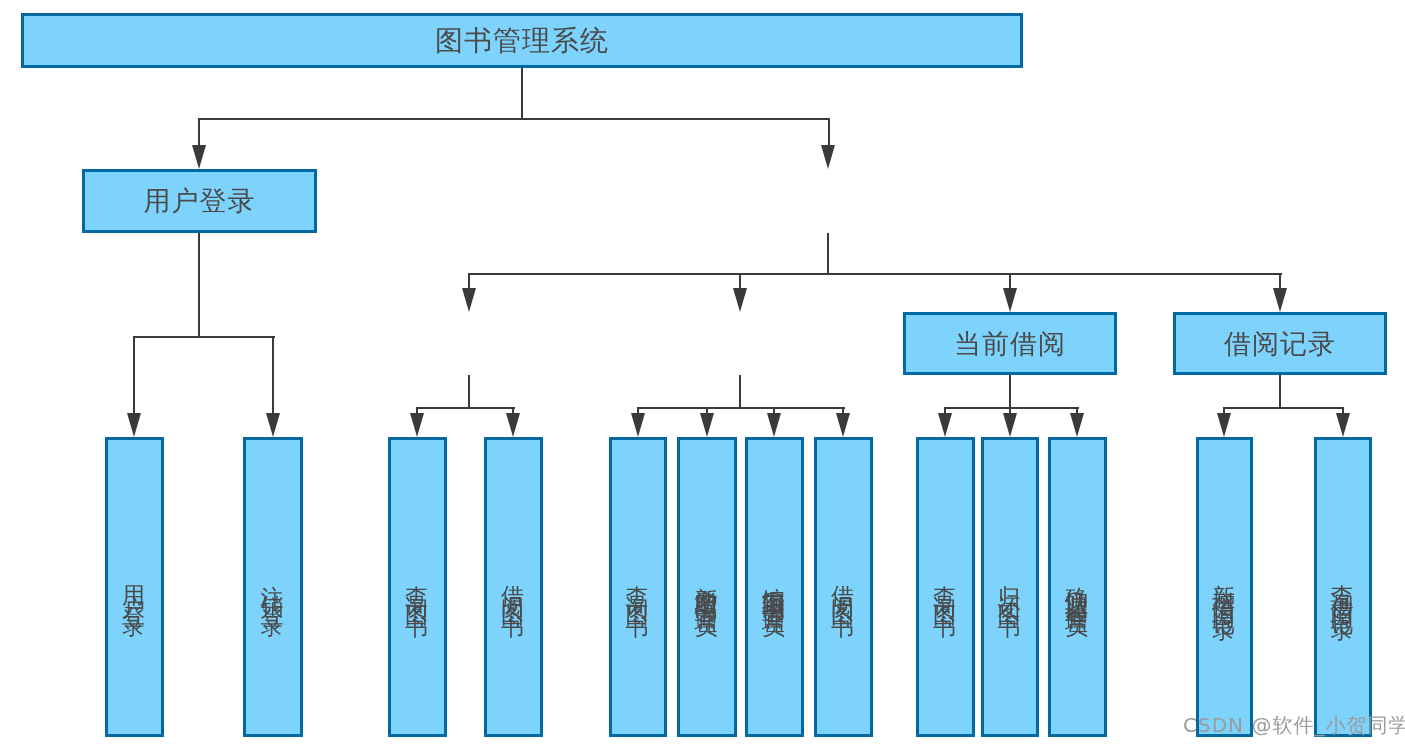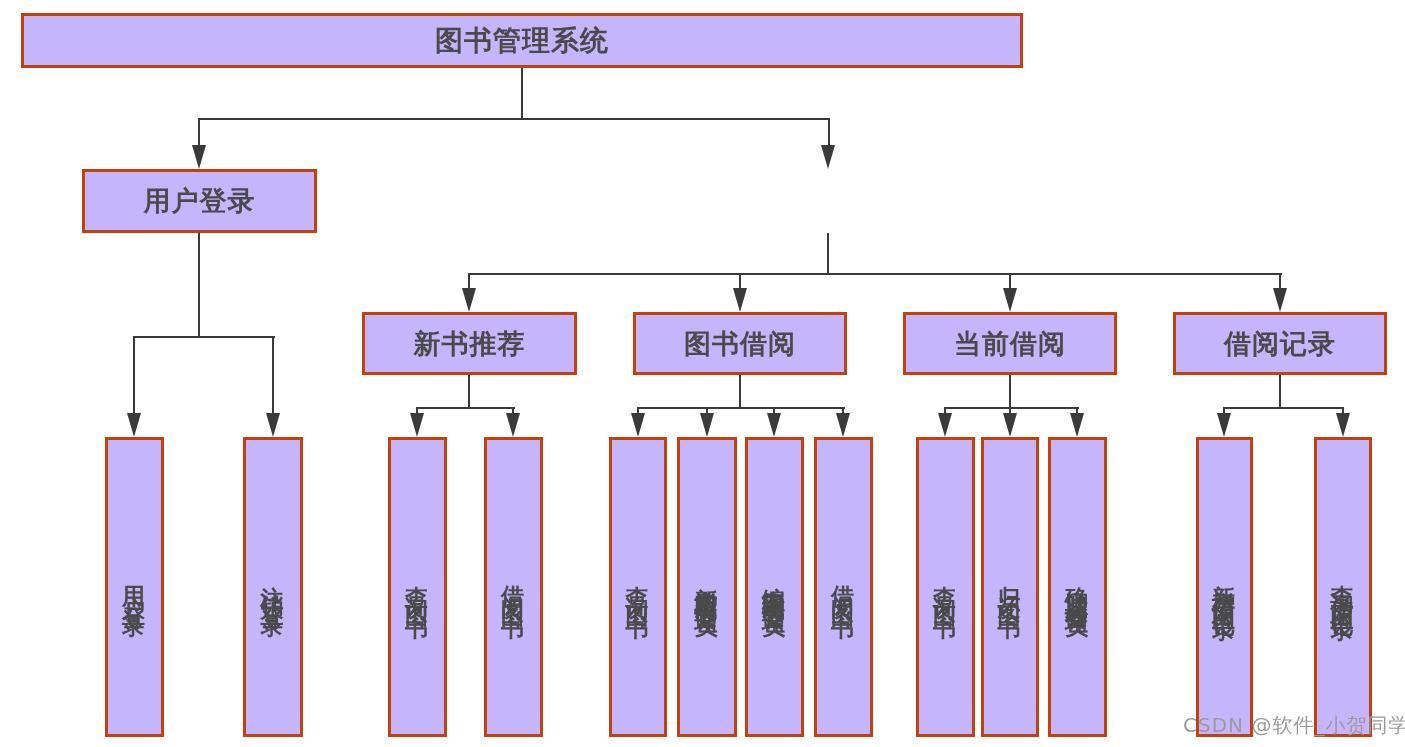--- a/index.html
+++ b/index.html
@@ -1,22 +1,22 @@
 <!DOCTYPE html>
 <html><head>
 <meta charset="utf-8">
 <style>
   html,body{margin:0;padding:0;background:#fff;}
   .canvas{
     position:relative;width:1405px;height:747px;background:#ffffff;overflow:hidden;
     font-family:"DejaVu Sans","Liberation Sans",sans-serif;color:#4a4a4a;
   }
   .box{
-    position:absolute;box-sizing:border-box;border:3px solid #c2410c;background:#c4b5fd;
-    display:flex;align-items:center;justify-content:center;z-index:2;font-weight:bold;
+    position:absolute;box-sizing:border-box;border:3px solid #0369a1;background:#7dd3fc;
+    display:flex;align-items:center;justify-content:center;z-index:2;
   }
   .title{font-size:28px;letter-spacing:1px;}
   .lvl{font-size:27px;letter-spacing:1px;}
   .leaf{writing-mode:vertical-rl;text-orientation:mixed;font-size:23px;}
   .ls-wide{letter-spacing:10px;}
   .ls-mid{letter-spacing:7px;}
   .ls-tight{letter-spacing:4px;}
   .vl{position:absolute;width:2px;background:#3a3a3a;z-index:1;}
   .hl{position:absolute;height:2px;background:#3a3a3a;z-index:1;}
   .ar{
@@ -55,22 +55,20 @@
   <div class="hl" style="left:468px;top:273px;width:814px"></div>
   <div class="vl" style="left:468px;top:273px;height:17px"></div>
   <div class="ar" style="left:462px;top:288px"></div>
   <div class="vl" style="left:739px;top:273px;height:17px"></div>
   <div class="ar" style="left:733px;top:288px"></div>
   <div class="vl" style="left:1009px;top:273px;height:17px"></div>
   <div class="ar" style="left:1003px;top:288px"></div>
   <div class="vl" style="left:1279px;top:273px;height:17px"></div>
   <div class="ar" style="left:1273px;top:288px"></div>
 
-  <div class="box lvl" style="left:362px;top:312px;width:215px;height:63px">新书推荐</div>
-  <div class="box lvl" style="left:633px;top:312px;width:214px;height:63px">图书借阅</div>
   <div class="box lvl" style="left:903px;top:312px;width:214px;height:63px">当前借阅</div>
   <div class="box lvl" style="left:1173px;top:312px;width:214px;height:63px">借阅记录</div>
 
   <div class="vl" style="left:468px;top:375px;height:34px"></div>
   <div class="hl" style="left:416px;top:407px;width:99px"></div>
   <div class="vl" style="left:416px;top:407px;height:8px"></div>
   <div class="ar" style="left:410px;top:413px"></div>
   <div class="vl" style="left:512px;top:407px;height:8px"></div>
   <div class="ar" style="left:506px;top:413px"></div>
 

